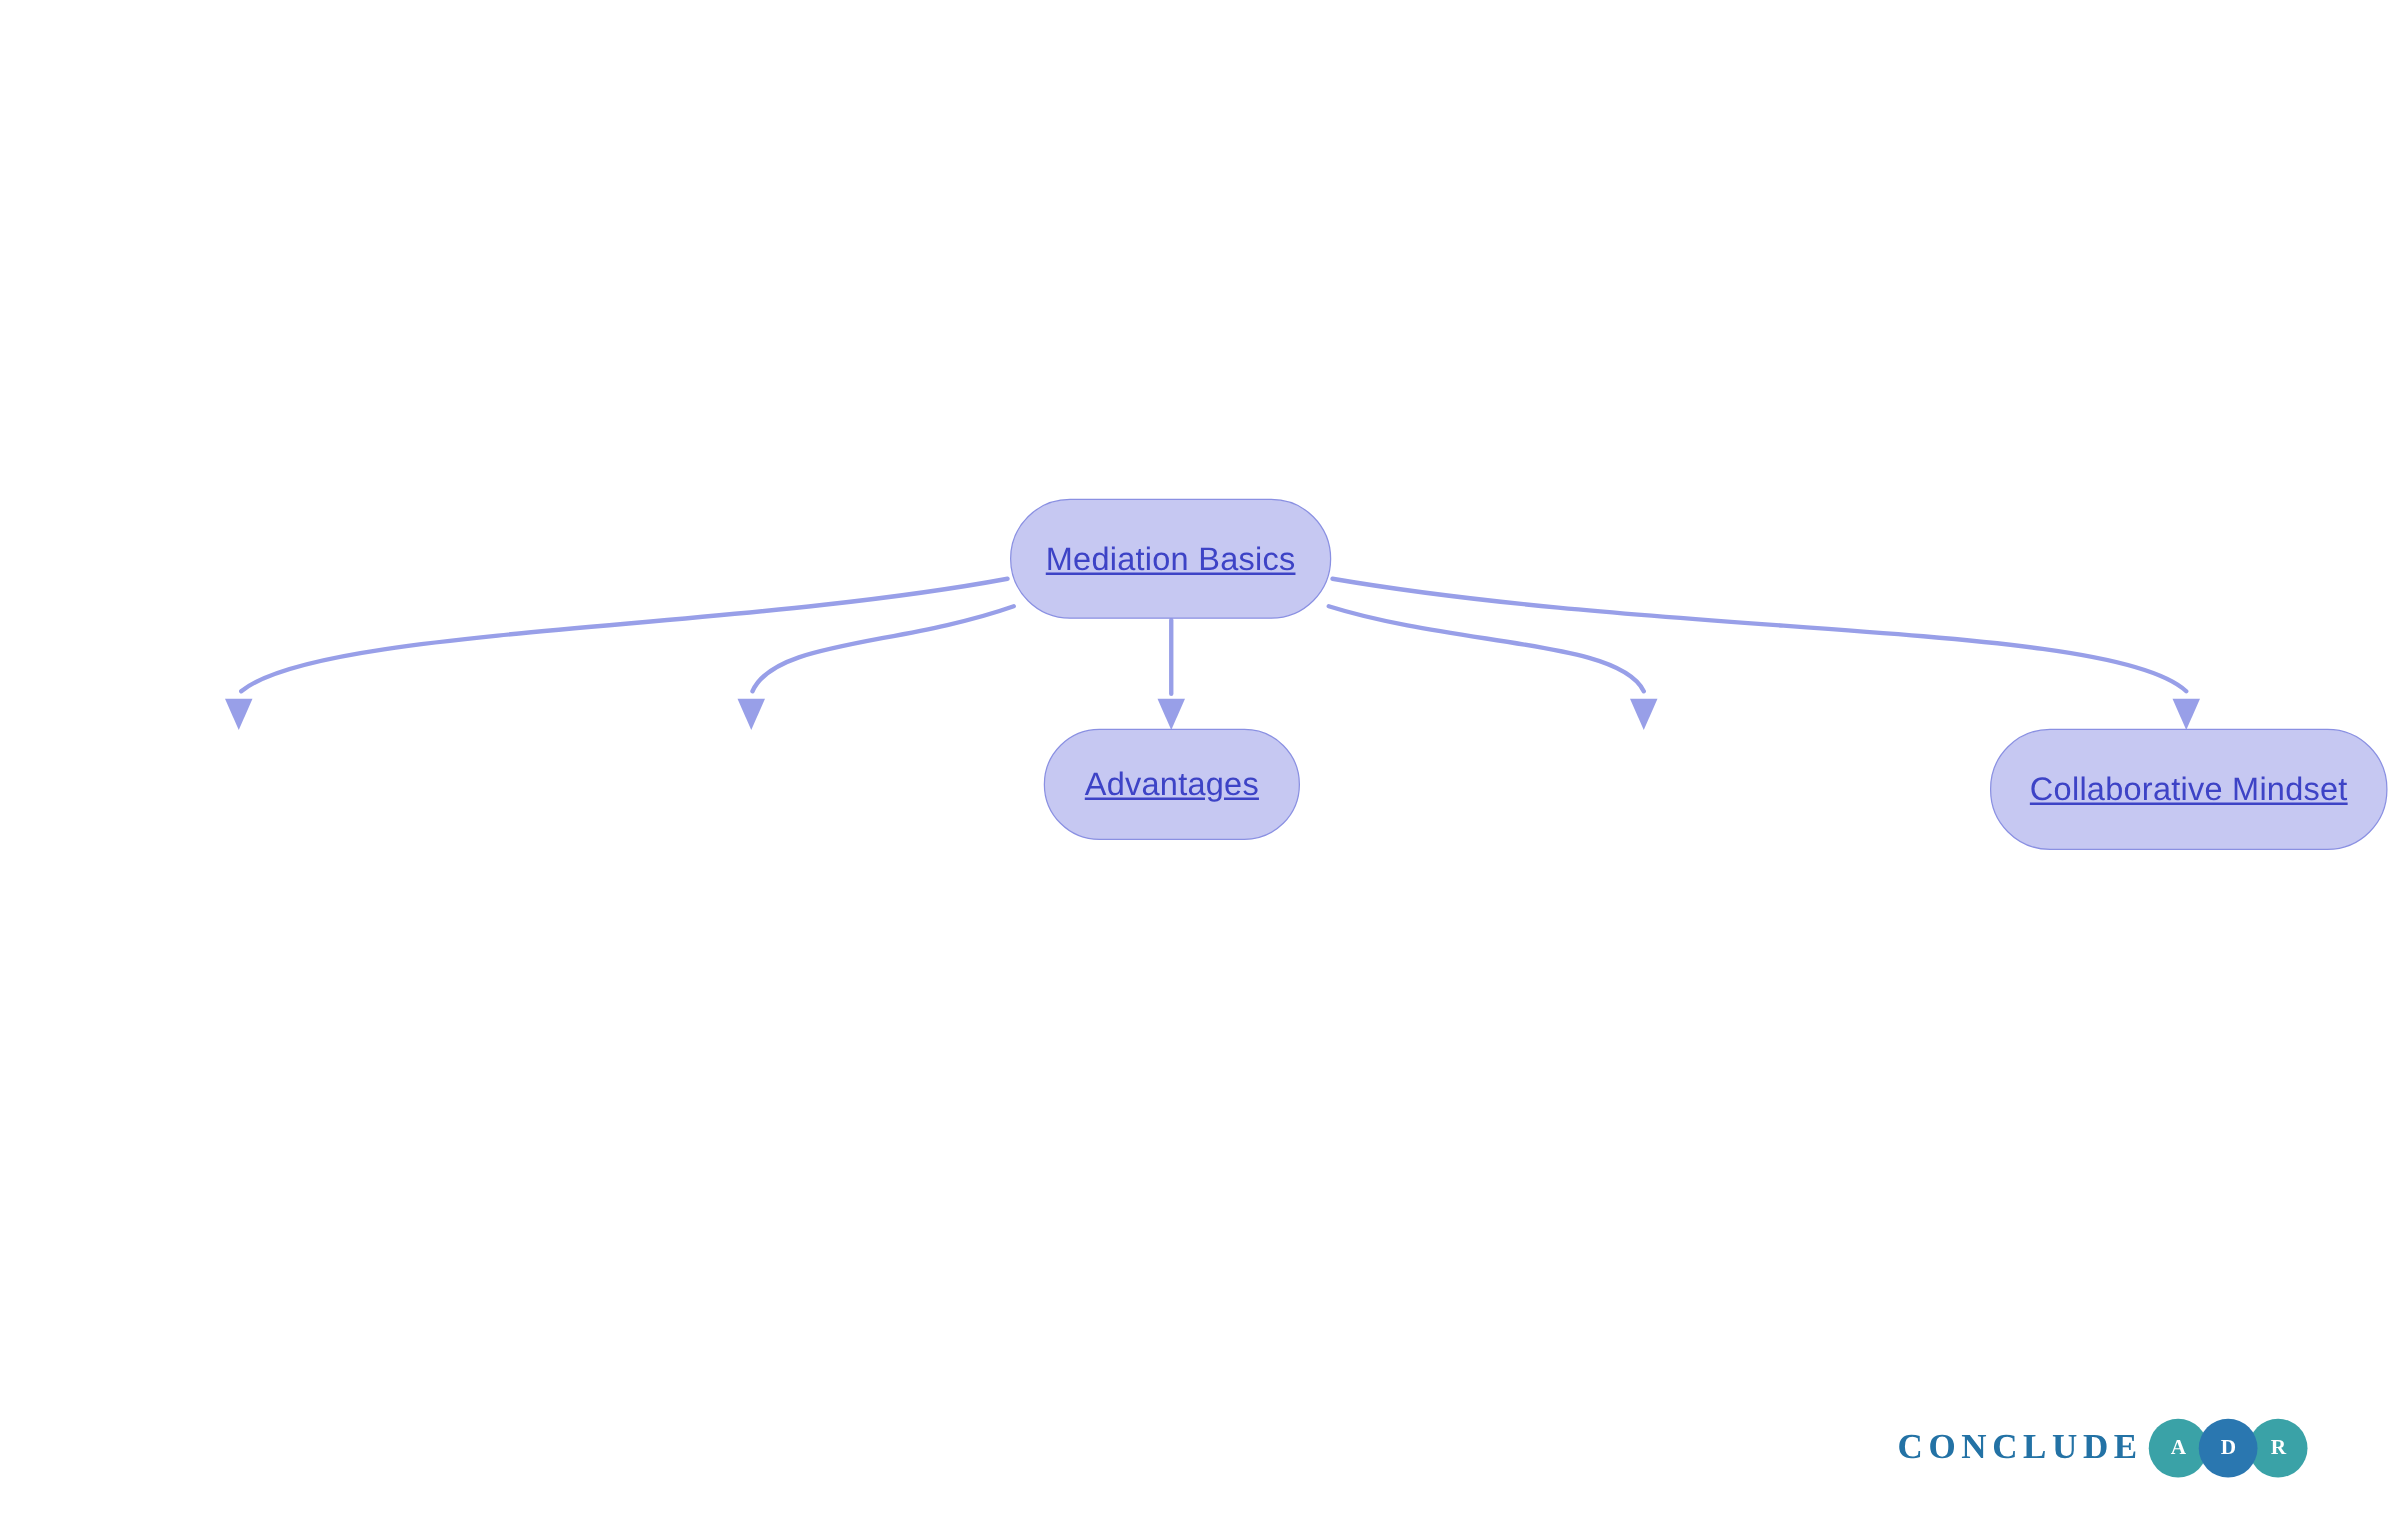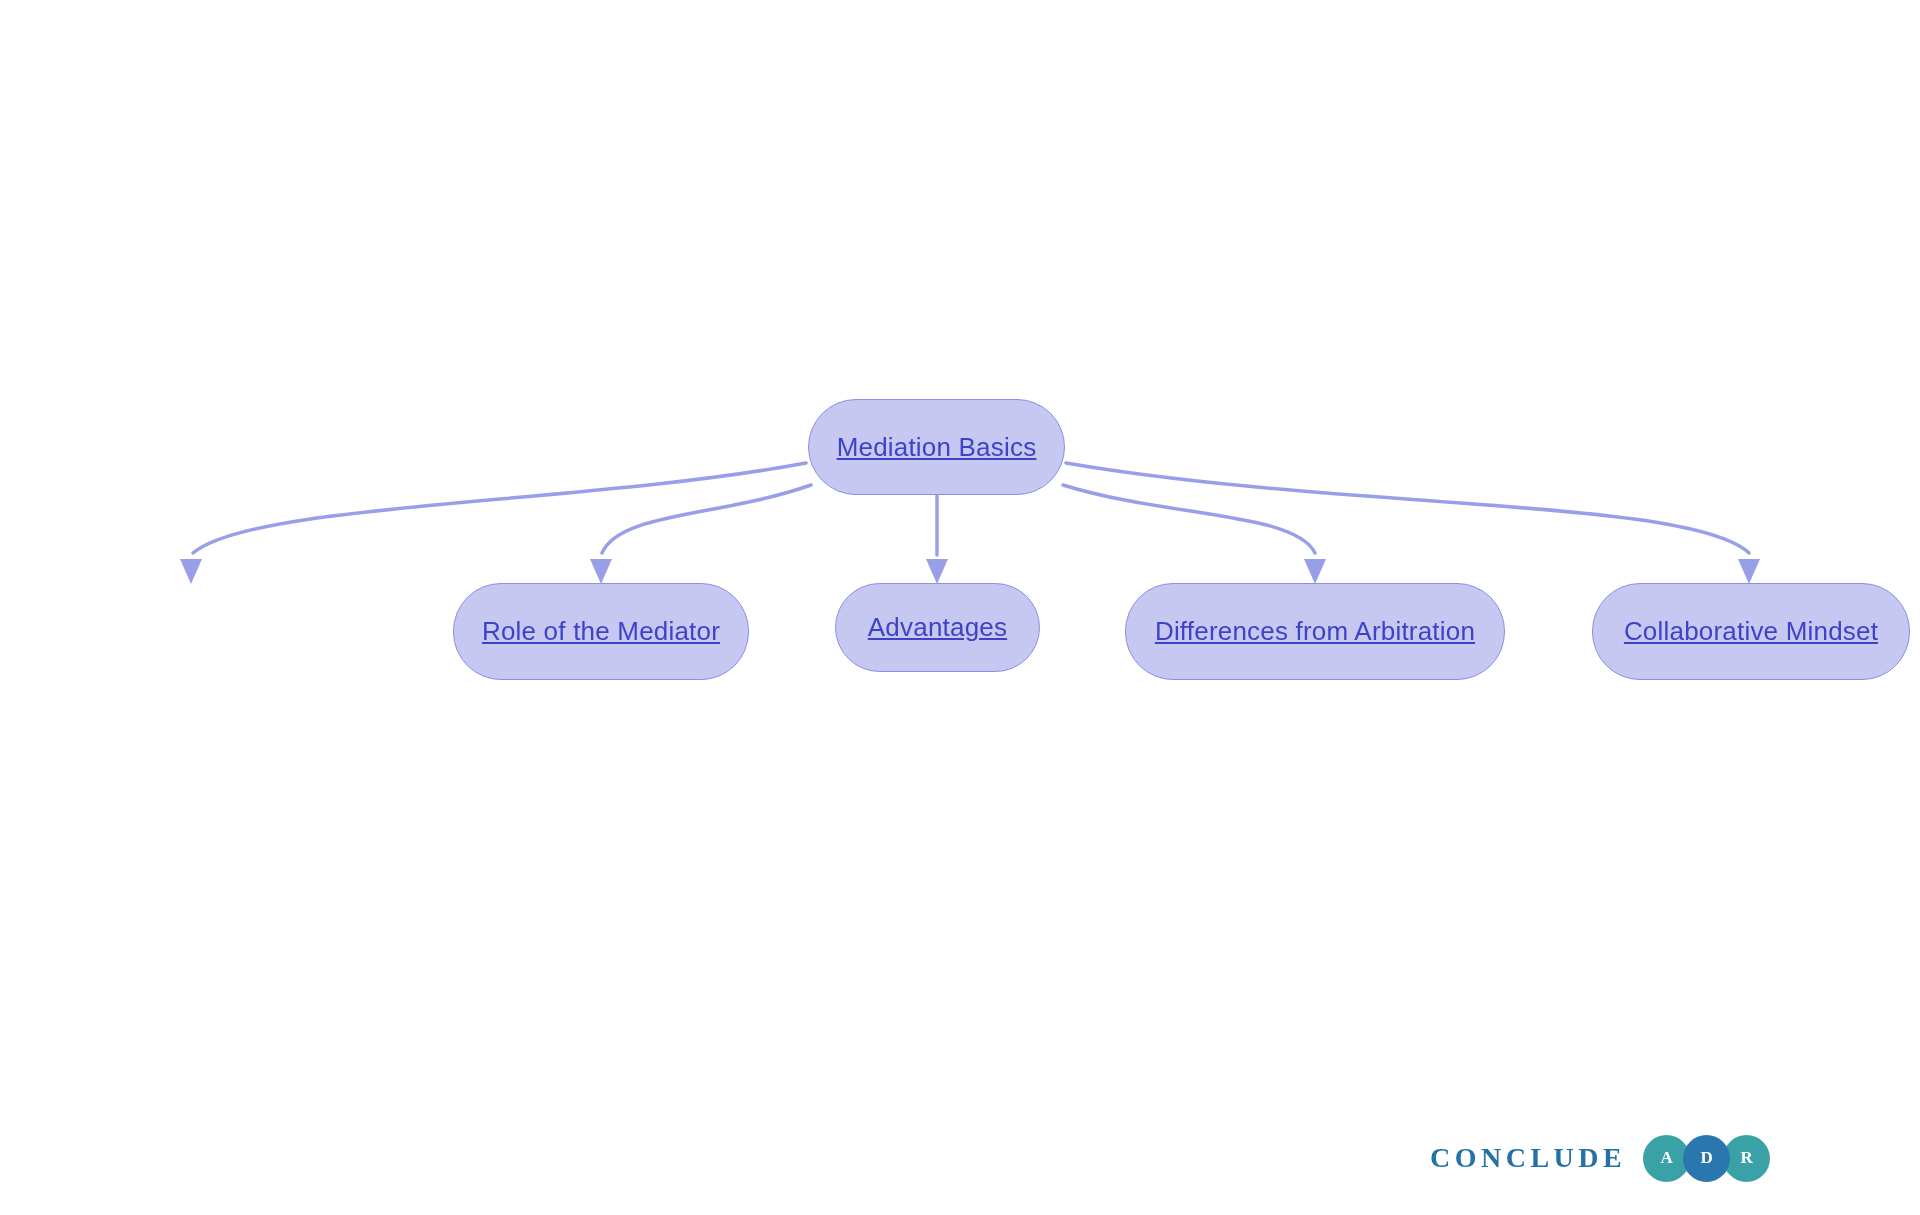--- a/index.html
+++ b/index.html
@@ -55,25 +55,25 @@
     text-decoration: underline;
   }
   .node.root { left: 808px; top: 399px; width: 257px; height: 96px; }
   .node.c0 { left: 13px;   top: 583px; width: 355px; height: 97px; }
   .node.c1 { left: 453px;  top: 583px; width: 296px; height: 97px; }
   .node.c2 { left: 835px;  top: 583px; width: 205px; height: 89px; }
   .node.c3 { left: 1125px; top: 583px; width: 380px; height: 97px; }
   .node.c4 { left: 1592px; top: 583px; width: 318px; height: 97px; }
   .brand {
     position: absolute;
-    left: 1430px; top: 1134px;
+    left: 1518px; top: 1134px;
     height: 48px;
     display: flex;
     align-items: center;
-    gap: 17px;
+    gap: 5px;
   }
   .wordmark {
     font-family: "Liberation Serif", serif;
     font-weight: bold;
     font-size: 28px;
     letter-spacing: 4.5px;
     color: var(--brand-text);
   }
   .badges {
     display: flex;
@@ -113,25 +113,23 @@
     <polygon points="926,559 948,559 937,584"></polygon>
     <path d="M 1063 485 C 1165 517, 1295 512, 1315 553"></path>
     <polygon points="1304,559 1326,559 1315,584"></polygon>
     <path d="M 1066 463 C 1340 510, 1690 498, 1749 553"></path>
     <polygon points="1738,559 1760,559 1749,584"></polygon>
   </svg>
 
   <div class="node root">Mediation Basics</div>
 
 
-  <div class="node c1">Role of the Mediator</div>
 
   <div class="node c2">Advantages</div>
 
-  <div class="node c3">Differences from Arbitration</div>
 
   <div class="node c4">Collaborative Mindset</div>
 
   <div class="brand">
     <span class="wordmark">CONCLUDE</span>
     <span class="badges">
       <span class="badge teal">A</span>
       <span class="badge blue">D</span>
       <span class="badge teal">R</span>
     </span>

